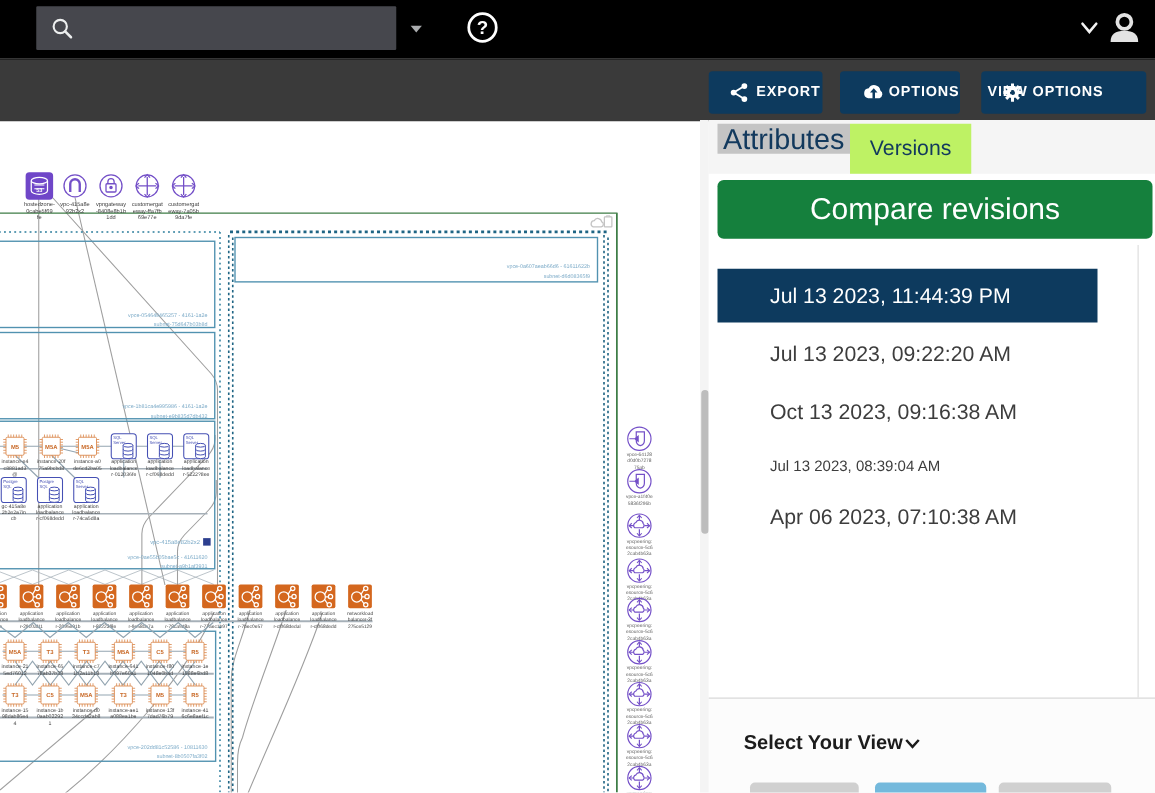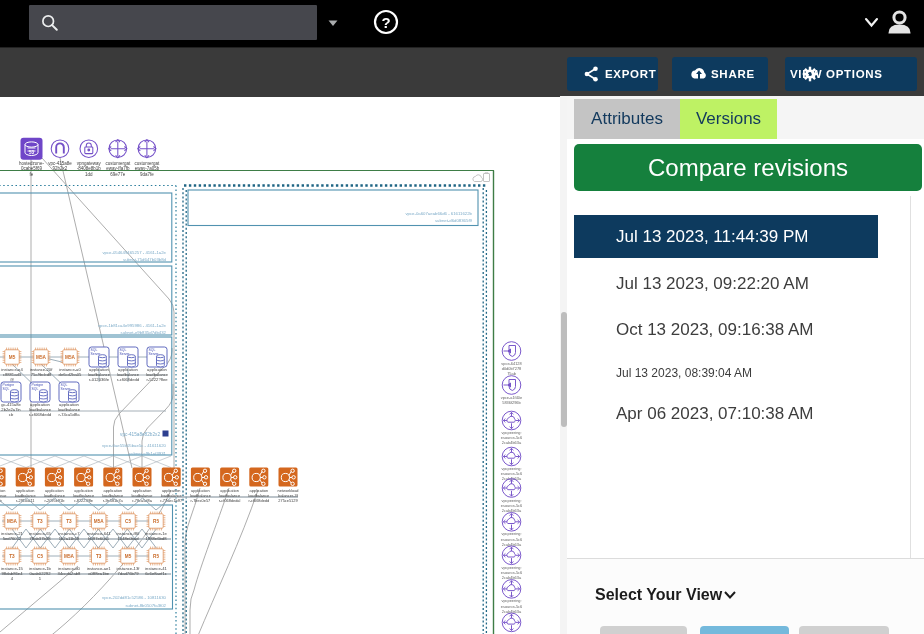--- a/index.html
+++ b/index.html
@@ -51,21 +51,21 @@
 <div class="abs" style="left:605px;top:68px;color:#fff;font-size:11.5px;font-weight:bold;letter-spacing:0.7px;white-space:nowrap;">EXPORT</div>
 
 <div class="abs" style="left:672px;top:57px;width:96px;height:34px;background:#0d3a5e;border-radius:3px;"></div>
 
 <svg class="abs" style="left:690px;top:66px;" width="18" height="14" viewBox="0 0 18 14">
   <path d="M4.5 12.5 A4 4 0 0 1 5 4.6 A5 5 0 0 1 14.3 6.4 A3.4 3.4 0 0 1 13.6 12.5 Z" fill="#fff"></path>
   <rect x="8" y="6.5" width="2" height="6.5" fill="#0d3a5e"></rect>
   <path d="M9 4.6 L12 8 L6 8 Z" fill="#0d3a5e"></path>
 </svg>
 
-<div class="abs" style="left:711px;top:68px;color:#fff;font-size:11.5px;font-weight:bold;letter-spacing:0.7px;white-space:nowrap;">SHARE</div>
+<div class="abs" style="left:711px;top:68px;color:#fff;font-size:11.5px;font-weight:bold;letter-spacing:0.7px;white-space:nowrap;">OPTIONS</div>
 
 <div class="abs" style="left:785px;top:57px;width:132px;height:34px;background:#0d3a5e;border-radius:3px;"></div>
 
 <svg class="abs" style="left:802px;top:66px;" width="16" height="16" viewBox="0 0 16 16">
   <g fill="#fff">
     <circle cx="8" cy="8" r="4.6"></circle>
     <g stroke="#fff" stroke-width="2.4">
       <line x1="8" y1="0.7" x2="8" y2="15.3"></line>
       <line x1="0.7" y1="8" x2="15.3" y2="8"></line>
       <line x1="2.9" y1="2.9" x2="13.1" y2="13.1"></line>
@@ -775,21 +775,21 @@
 <div class="abs" style="left:560px;top:96px;width:7px;height:538px;background:#f4f4f4;"></div>
 
 <div class="abs" style="left:560.5px;top:312px;width:6px;height:115px;background:#bdbdbd;border-radius:3px;"></div>
 
 <div class="abs" style="left:567px;top:96px;width:357px;height:538px;background:#f5f5f5;"></div>
 
 <div class="abs" style="left:567px;top:559px;width:357px;height:75px;background:#fcfcfc;"></div>
 
 <div class="abs" style="left:567px;top:139px;width:357px;height:419px;background:#ffffff;"></div>
 
-<div class="abs" style="left:574px;top:99px;width:106px;height:40px;background:#c4c4c4;display:flex;align-items:center;justify-content:center;color:#12395d;font-size:17px;">Attributes</div>
+<div class="abs" style="left:574px;top:99px;width:106px;height:24px;background:#c4c4c4;display:flex;align-items:center;justify-content:center;color:#12395d;font-size:23px;">Attributes</div>
 
 <div class="abs" style="left:680px;top:99px;width:97px;height:40px;background:#bef264;display:flex;align-items:center;justify-content:center;color:#12395d;font-size:17px;">Versions</div>
 
 <div class="abs" style="left:574px;top:144px;width:348px;height:47px;background:#15803d;border-radius:5px;display:flex;align-items:center;justify-content:center;color:#fff;font-size:24px;">Compare revisions</div>
 
 <div class="abs" style="left:574px;top:215px;width:304px;height:43px;background:#0d3a5e;display:flex;align-items:center;color:#fff;font-size:17px;">
     <span style="margin-left:42px;">Jul 13 2023, 11:44:39 PM</span>
   </div>
 
 <div class="abs" style="left:616px;top:274px;color:#3d3d3d;font-size:17px;">Jul 13 2023, 09:22:20 AM</div>

